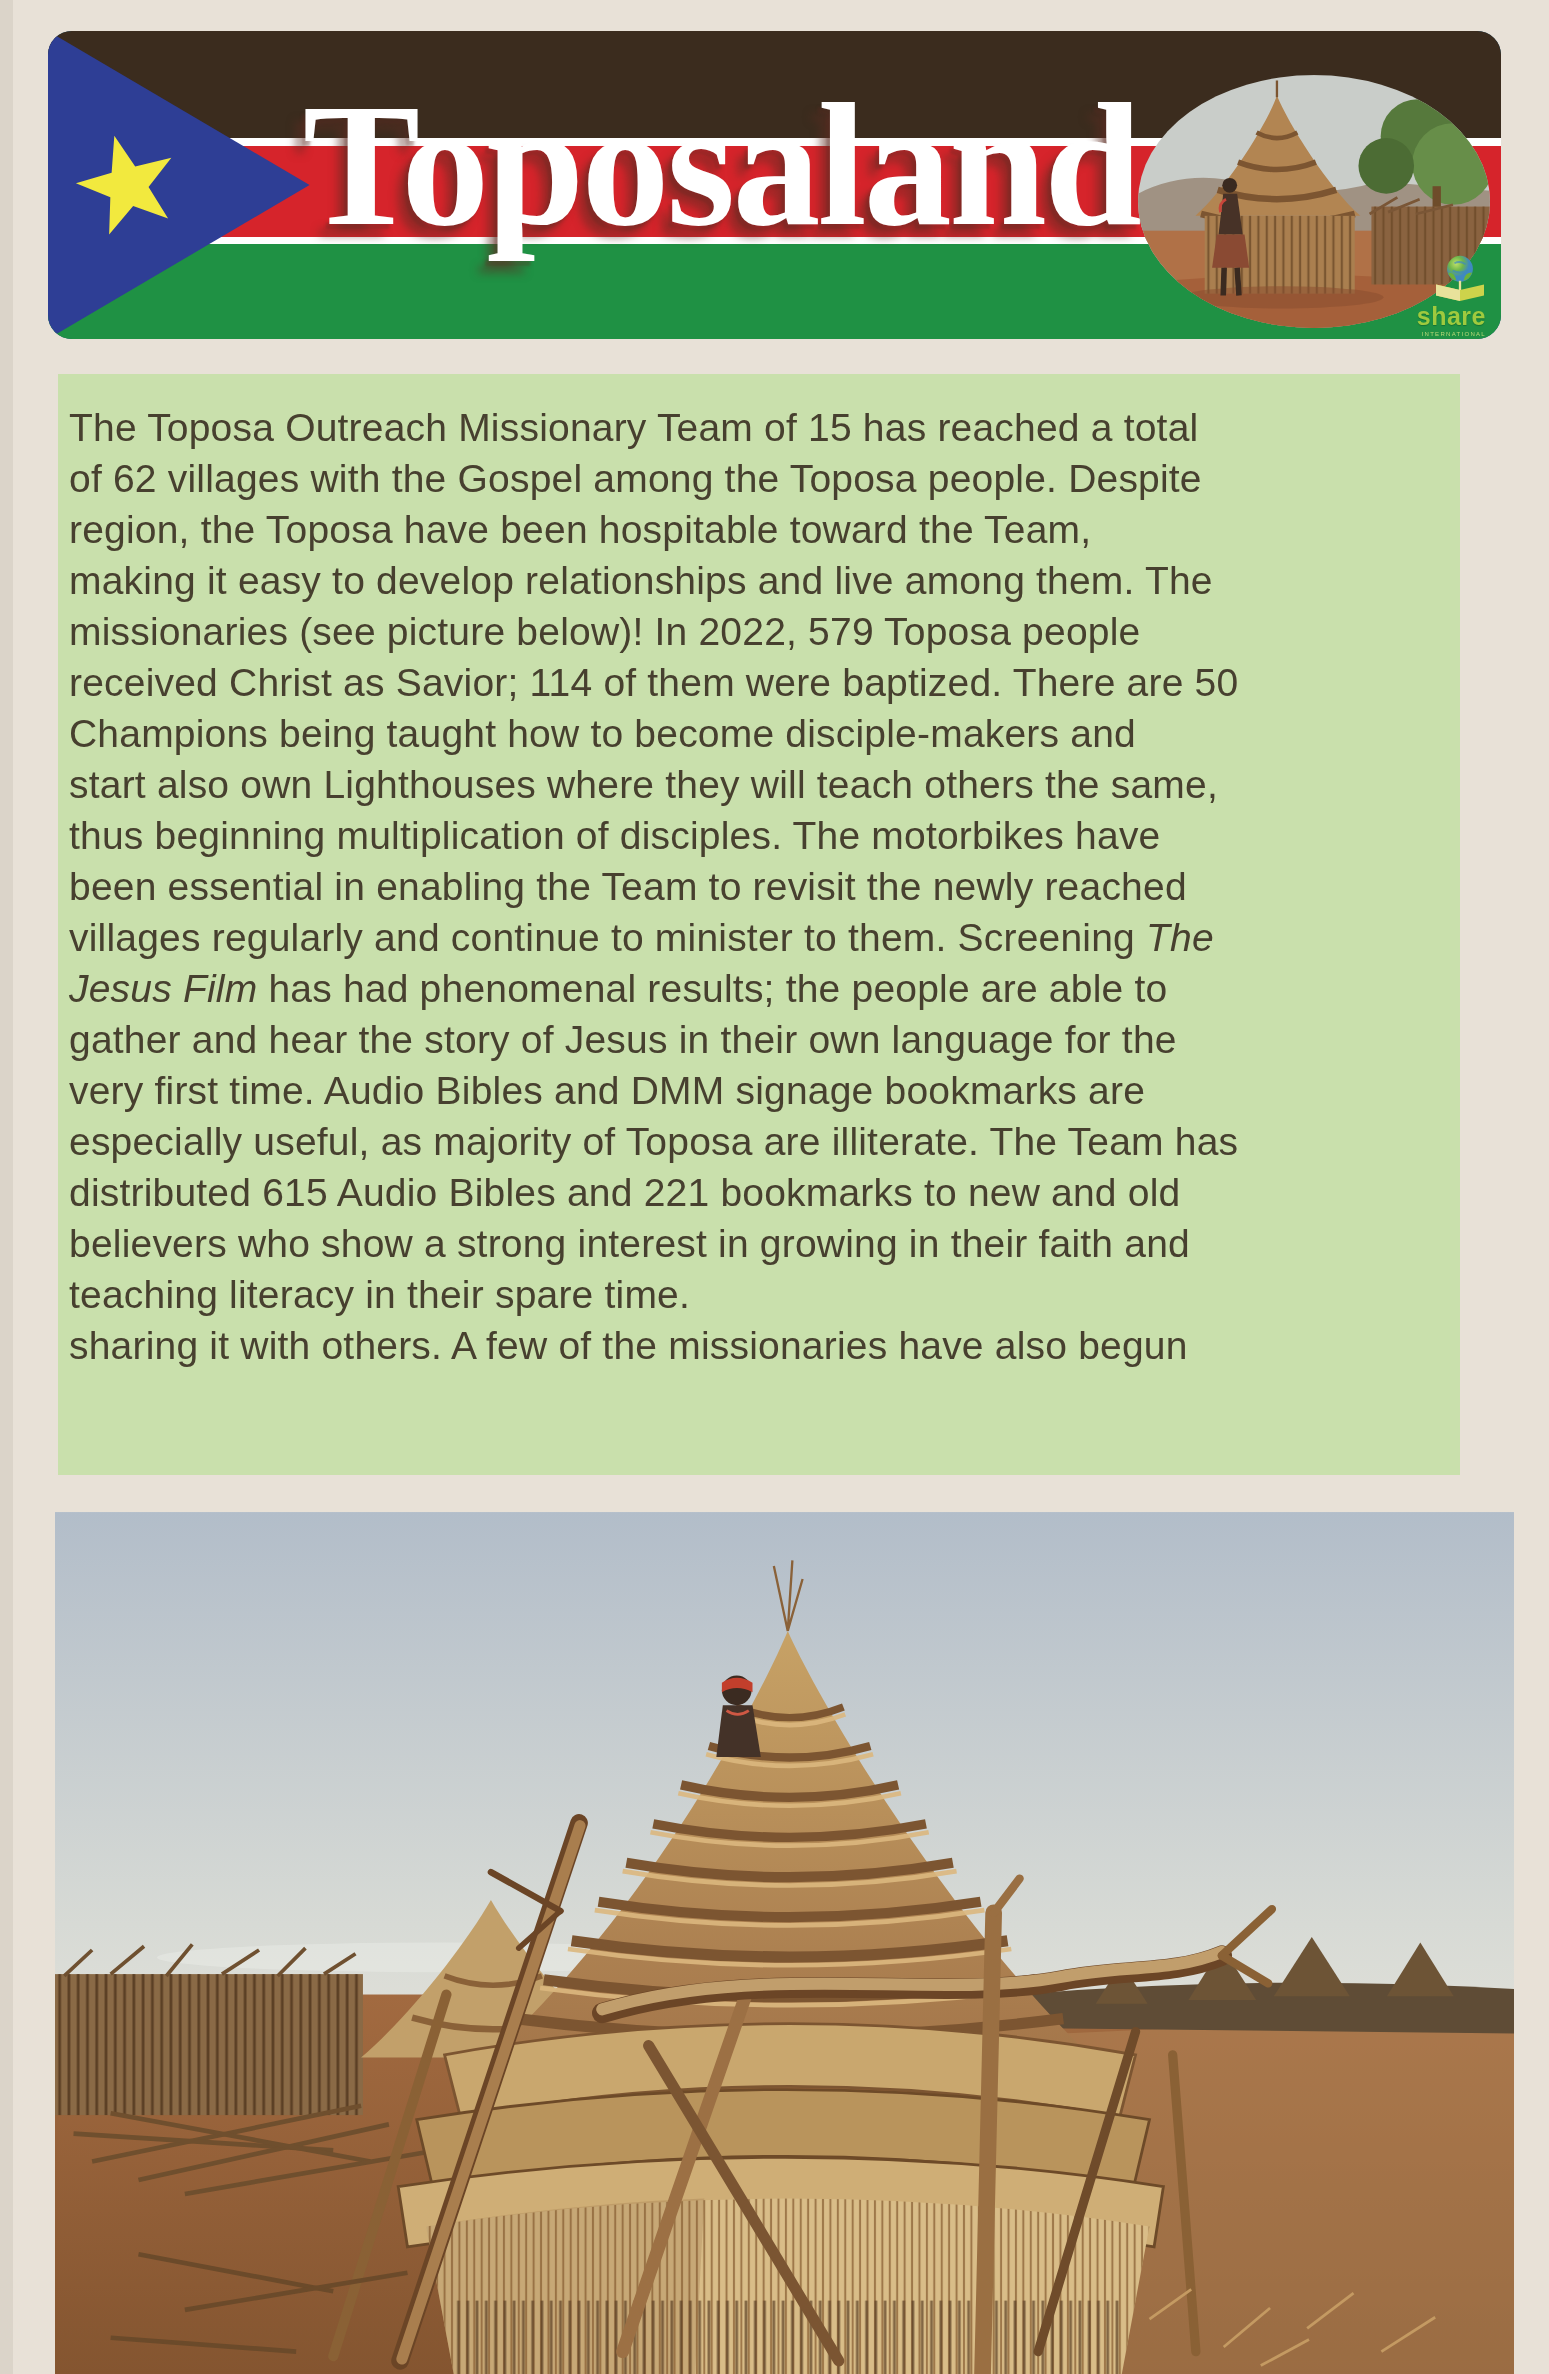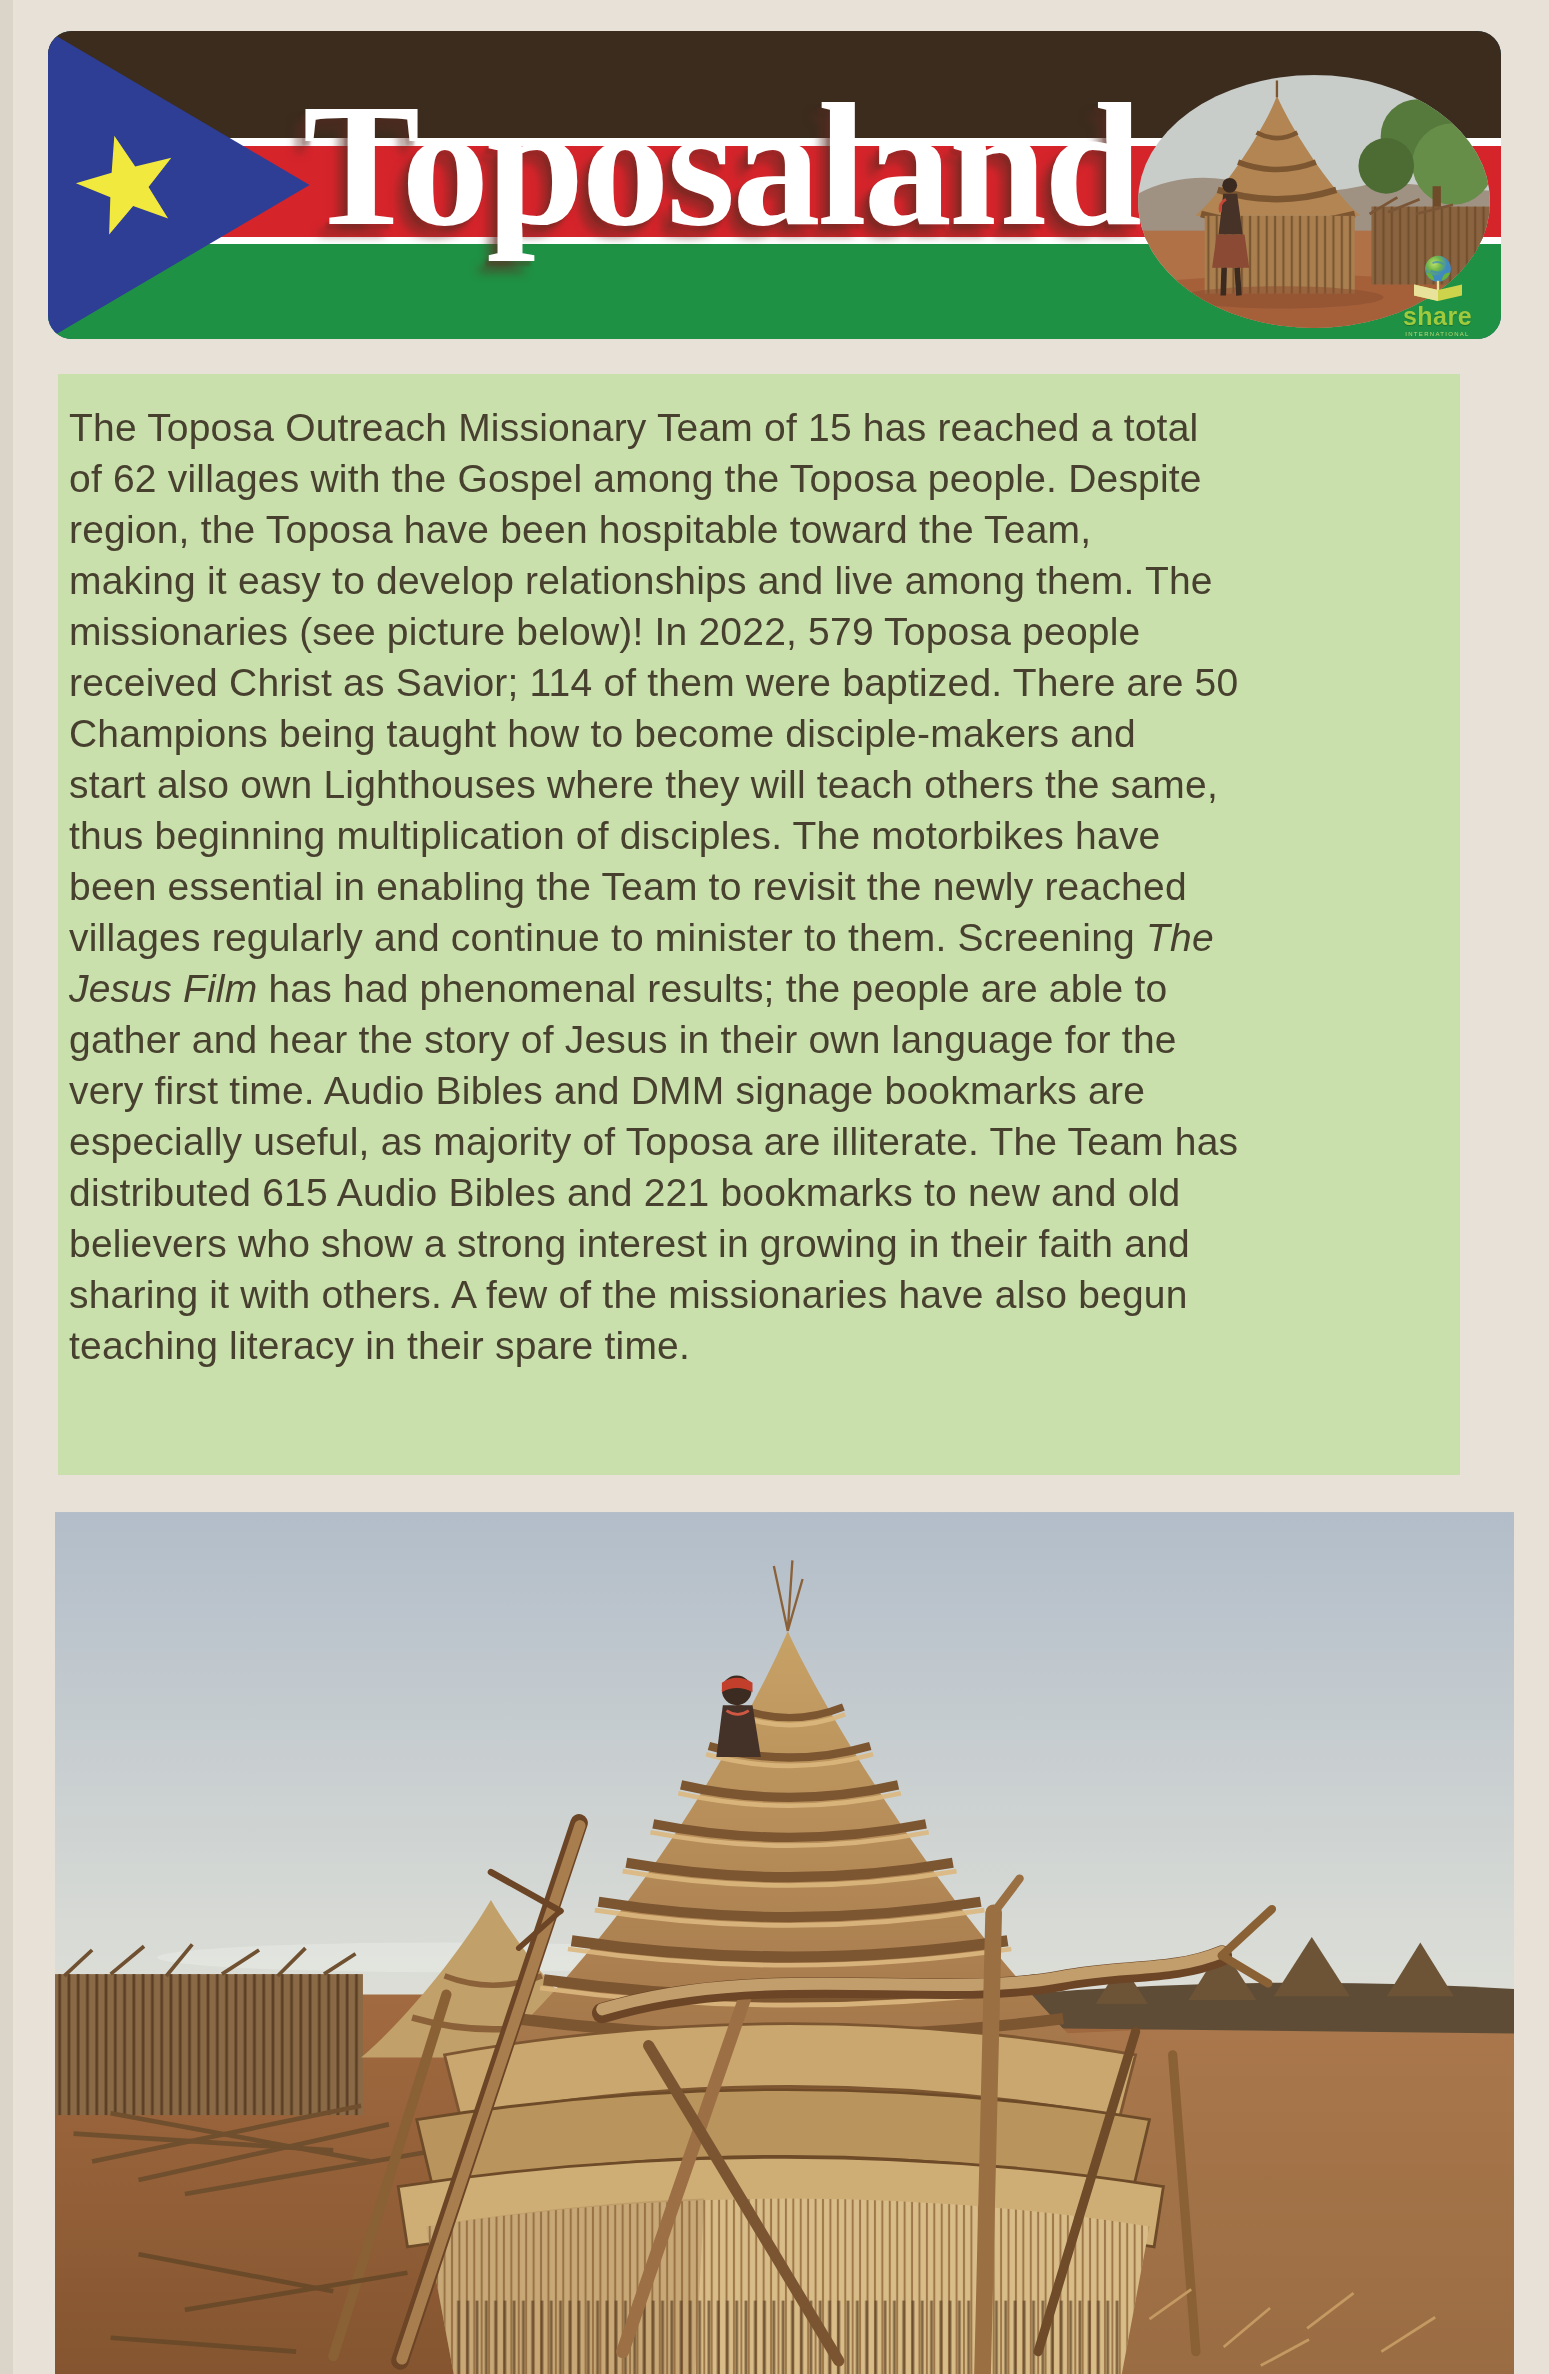--- a/index.html
+++ b/index.html
@@ -28,22 +28,22 @@
     font-size:176px; line-height:1; letter-spacing:-2.8px; text-align:center;
     color:#ffffff;
     text-shadow:-10.2px 12px 8.3px rgba(92,44,34,.50), -3.7px 4.6px 2.8px rgba(92,44,34,.35);
     white-space:nowrap;
   }
   .oval-photo{
     position:absolute; left:1090px; top:44px; width:352px; height:253px;
     border-radius:50%; overflow:hidden;
   }
   .share-logo{
-    position:absolute; right:21px; bottom:1.9px; width:85px;
-    text-align:center; line-height:1;
+    position:absolute; right:15px; bottom:1.9px; width:85px;
+    text-align:right; line-height:1;
   }
   .share-logo .word{
     font-size:25px; font-weight:bold; letter-spacing:0.5px;
     color:#9fca3e; text-shadow:0 0.9px 0.9px rgba(0,60,20,.35);
     font-family:"Liberation Sans", sans-serif;
   }
   .share-logo .sub{
     font-size:6px; letter-spacing:1.3px; color:#b9d877; margin-top:1.9px;
   }
 
@@ -163,22 +163,22 @@
         <div class="line"><span>start also own Lighthouses where they will teach others the same,</span></div>
         <div class="line"><span>thus beginning multiplication of disciples. The motorbikes have</span></div>
         <div class="line"><span>been essential in enabling the Team to revisit the newly reached</span></div>
         <div class="line"><span>villages regularly and continue to minister to them. Screening </span><i>The</i></div>
         <div class="line"><i>Jesus Film</i><span> has had phenomenal results; the people are able to</span></div>
         <div class="line"><span>gather and hear the story of Jesus in their own language for the</span></div>
         <div class="line"><span>very first time. Audio Bibles and DMM signage bookmarks are</span></div>
         <div class="line"><span>especially useful, as majority of Toposa are illiterate. The Team has</span></div>
         <div class="line"><span>distributed 615 Audio Bibles and 221 bookmarks to new and old</span></div>
         <div class="line"><span>believers who show a strong interest in growing in their faith and</span></div>
+        <div class="line"><span>teaching literacy in their spare time.</span></div>
         <div class="line"><span>sharing it with others. A few of the missionaries have also begun</span></div>
-        <div class="line"><span>teaching literacy in their spare time.</span></div>
       </div>
   </div>
 
   <div class="main-photo">
     <svg width="1459" height="863" viewBox="0 0 1573 930">
       <defs>
         <linearGradient id="skyG" x1="0" y1="0" x2="0" y2="1">
           <stop offset="0%" stop-color="#b2bdc9"></stop>
           <stop offset="80%" stop-color="#d7dad5"></stop>
           <stop offset="100%" stop-color="#dfdfd8"></stop>

